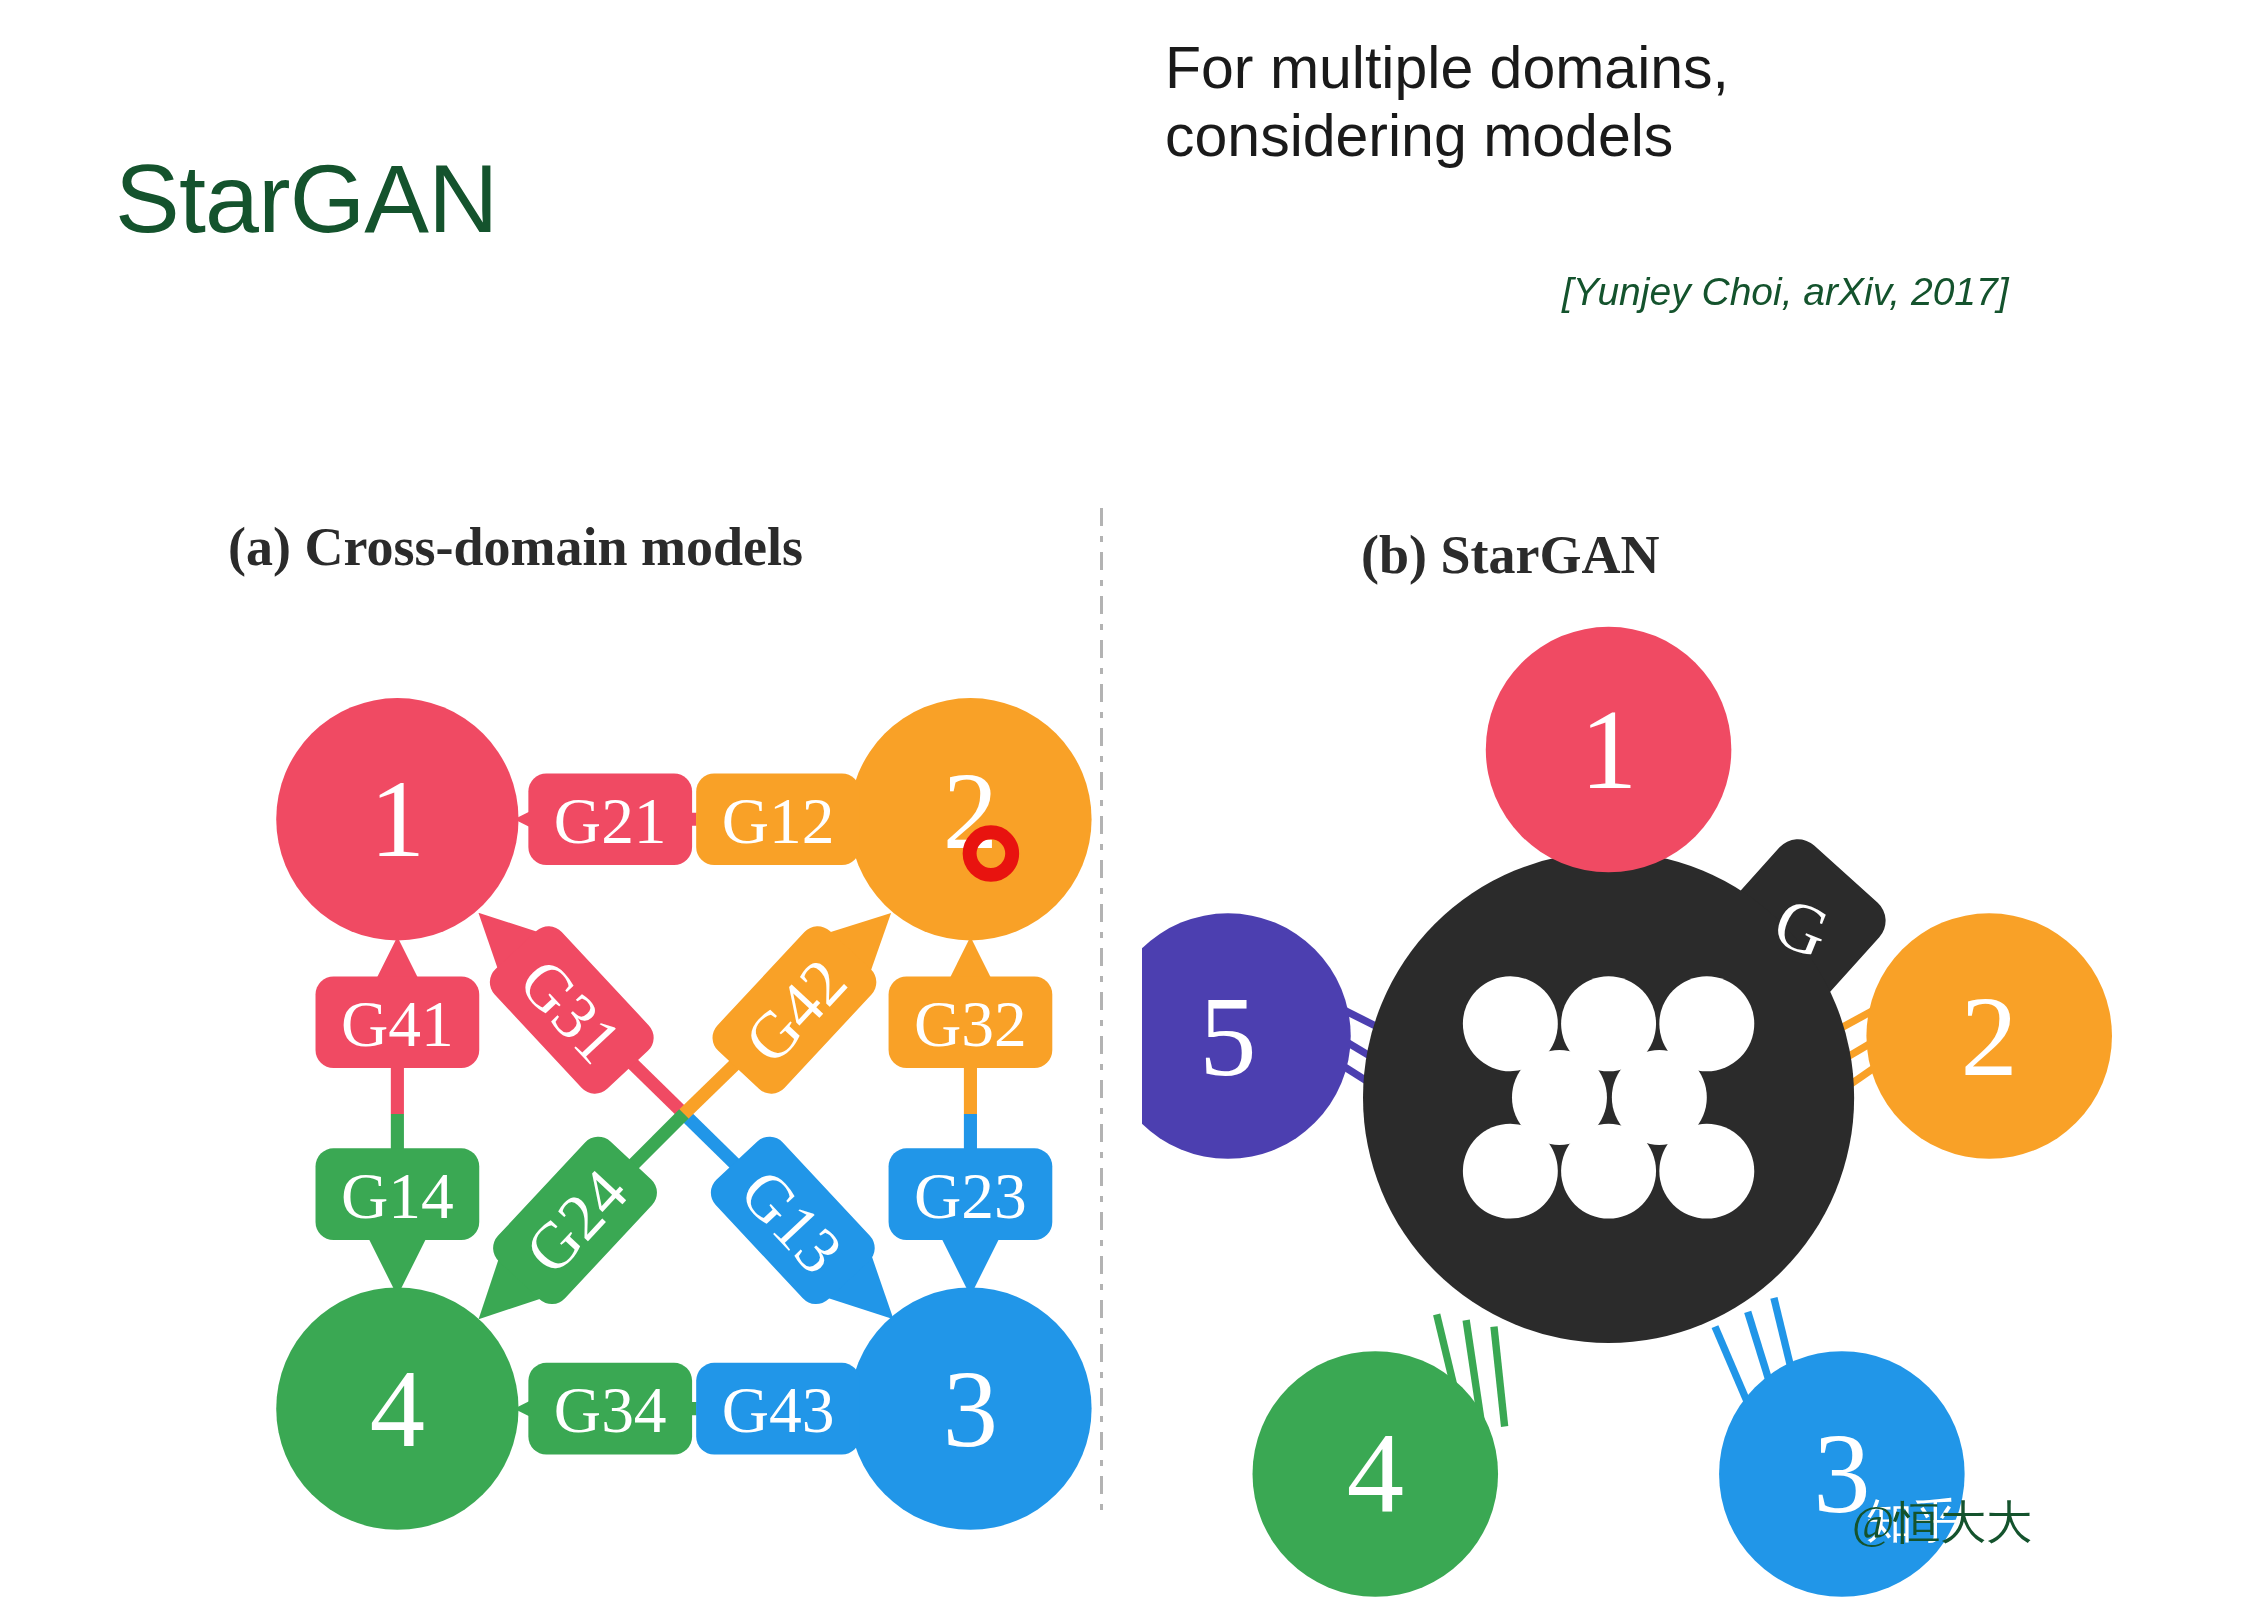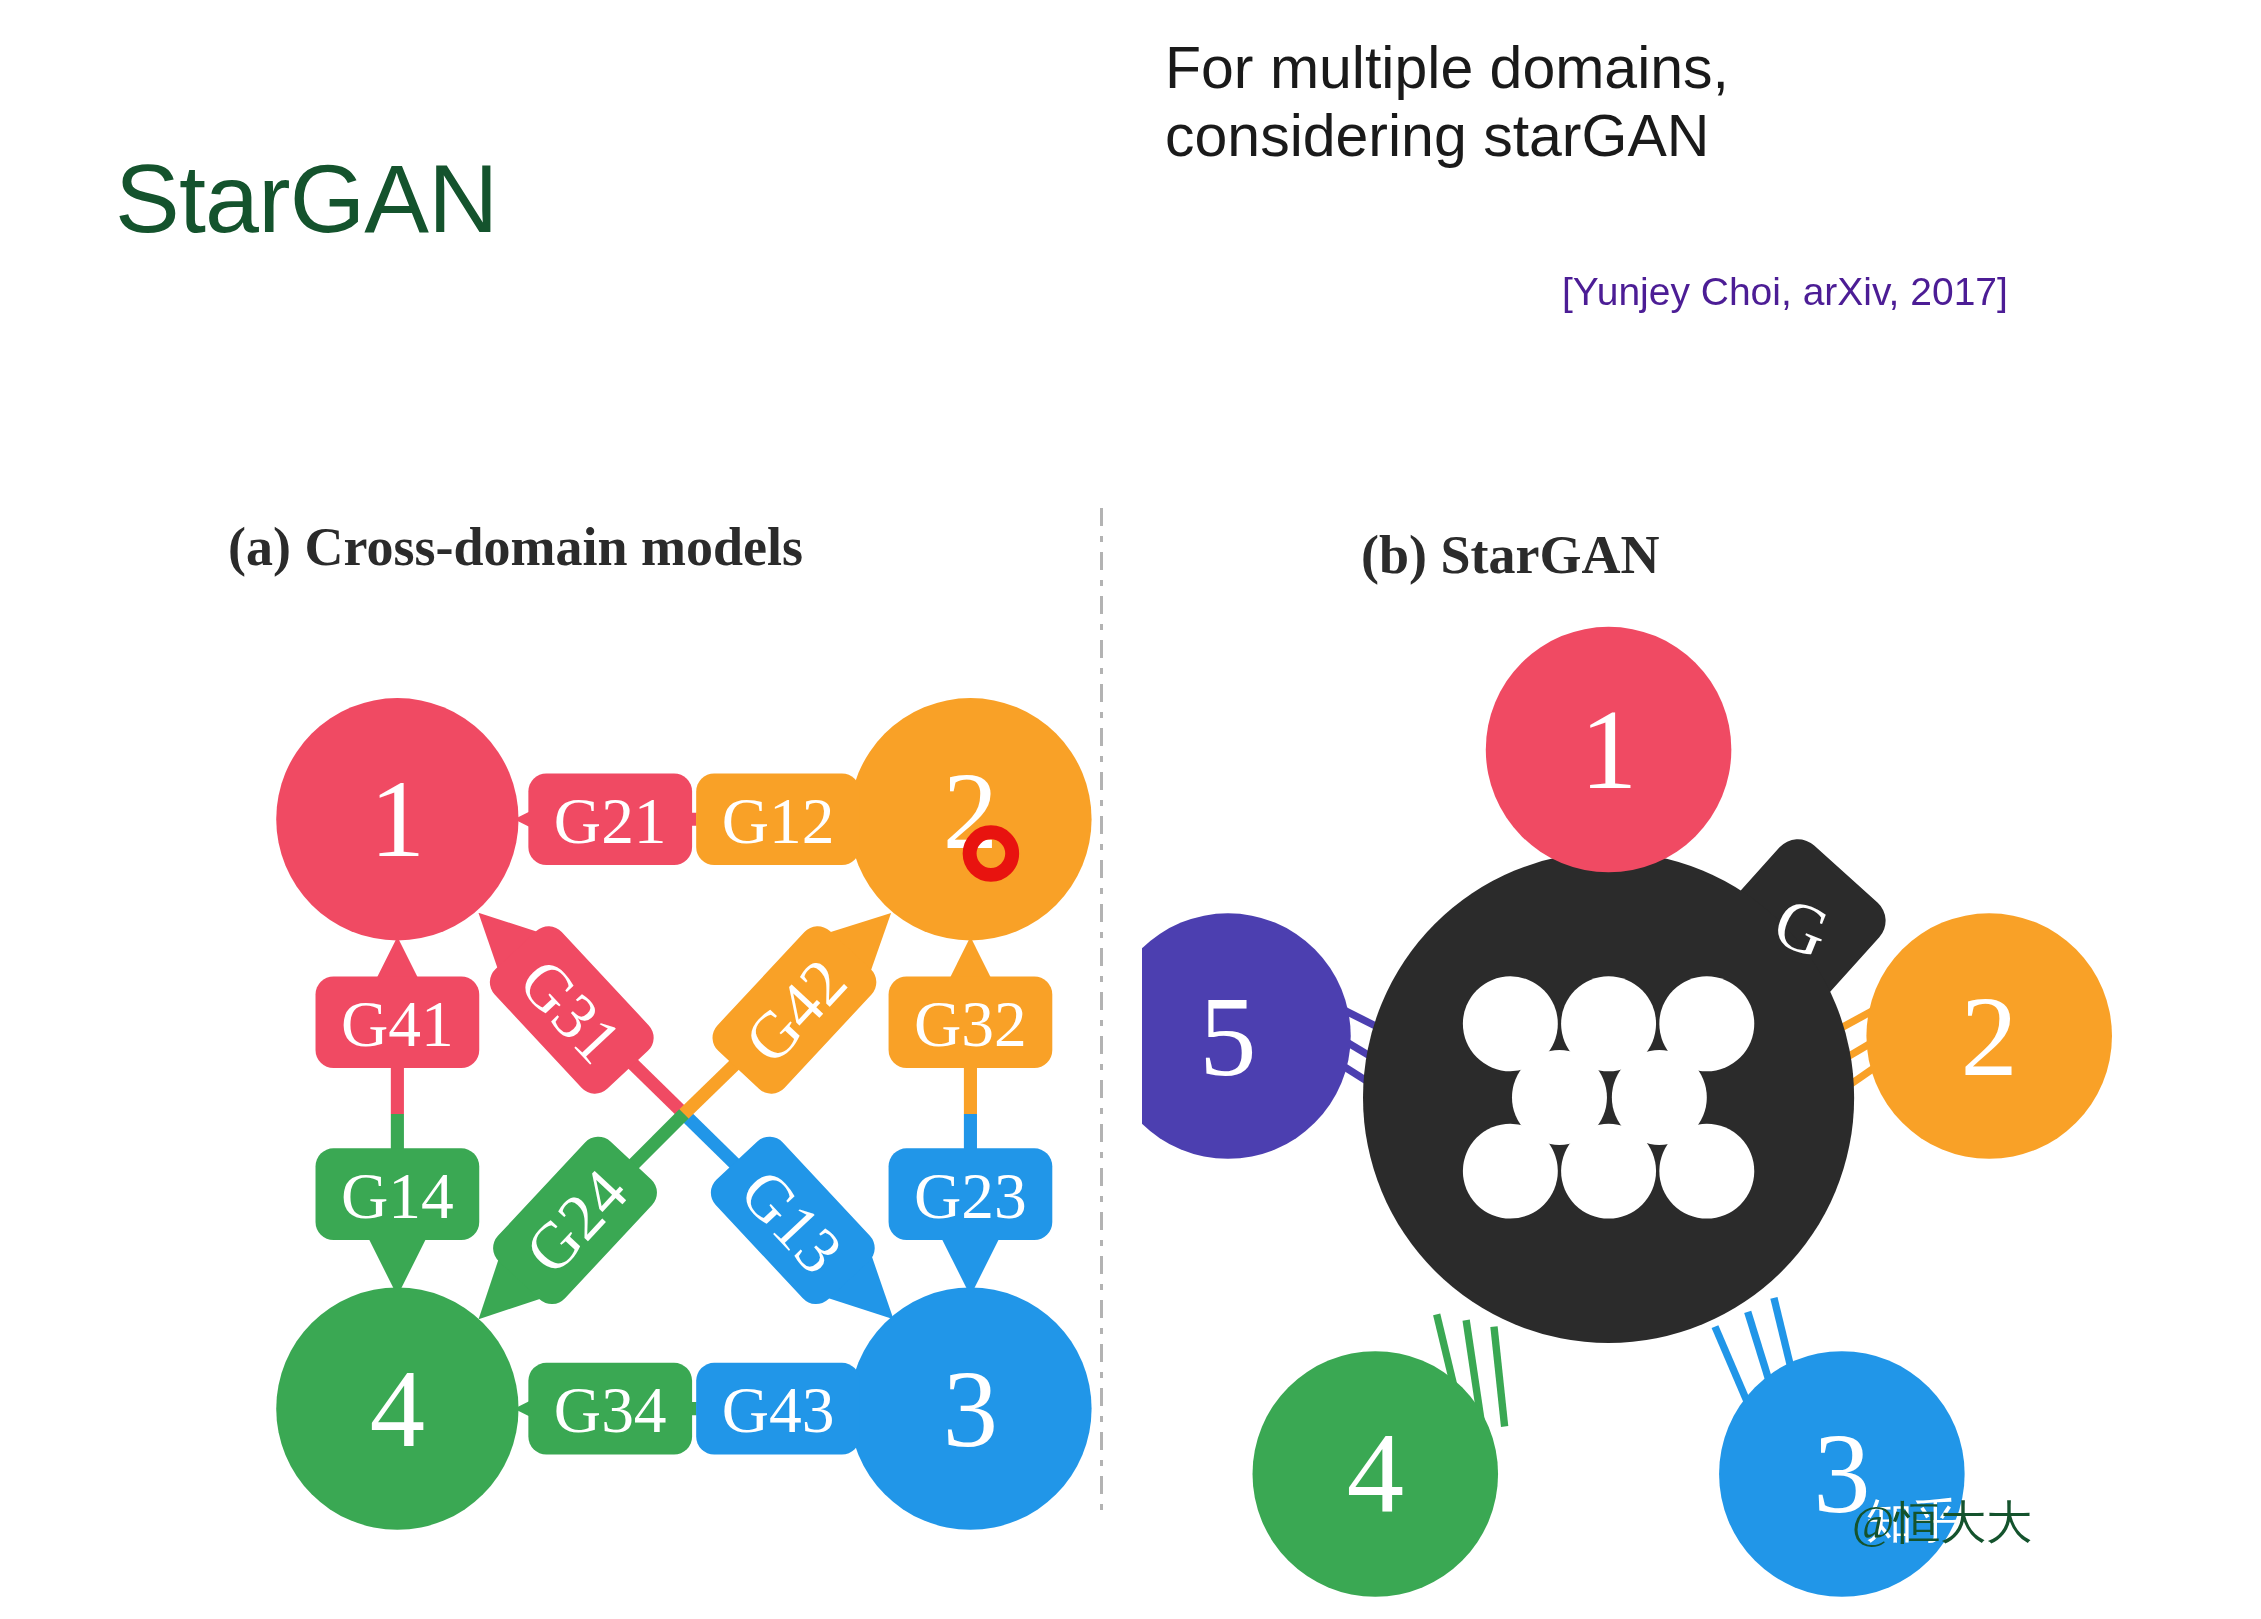--- a/index.html
+++ b/index.html
@@ -25,23 +25,24 @@
     left:1165px;top:34px;
     font-size:59px;
     line-height:1.16;
     color:#1a1a1a;
     font-weight:400;
     white-space:pre-line;
   }
   #citation{
     left:1562px;top:270px;
     font-size:39px;
-    color:#4c1d95;
+    color:#14532d;
     font-weight:500;
     white-space:nowrap;
+    font-style:italic;
   }
 
   
   .panel-caption{
     font-family:"Liberation Serif",serif;
     font-weight:bold;
     color:#2b2b2b;
     font-size:54px;
     white-space:nowrap;
   }
@@ -77,21 +78,21 @@
     font-family:"DejaVu Sans",sans-serif;
     text-shadow:0 0 1.6px rgba(0,0,0,.08);
   }
 </style>
 </head>
 <body>
 
 <div class="abs" id="slide-title">StarGAN</div>
 
 <div class="abs" id="headline">For multiple domains,
-considering starGAN</div>
+considering models</div>
 
 <div class="abs" id="citation">[Yunjey Choi, arXiv, 2017]</div>
 
 <div class="abs" id="panel-divider"></div>
 
 <div class="abs panel-caption" id="caption-a">(a) Cross-domain models</div>
 
 <div class="abs panel-caption" id="caption-b">(b) StarGAN</div>
 
 <svg class="abs" id="left-diagram" width="966" height="917" viewBox="0 0 1180 1120">

